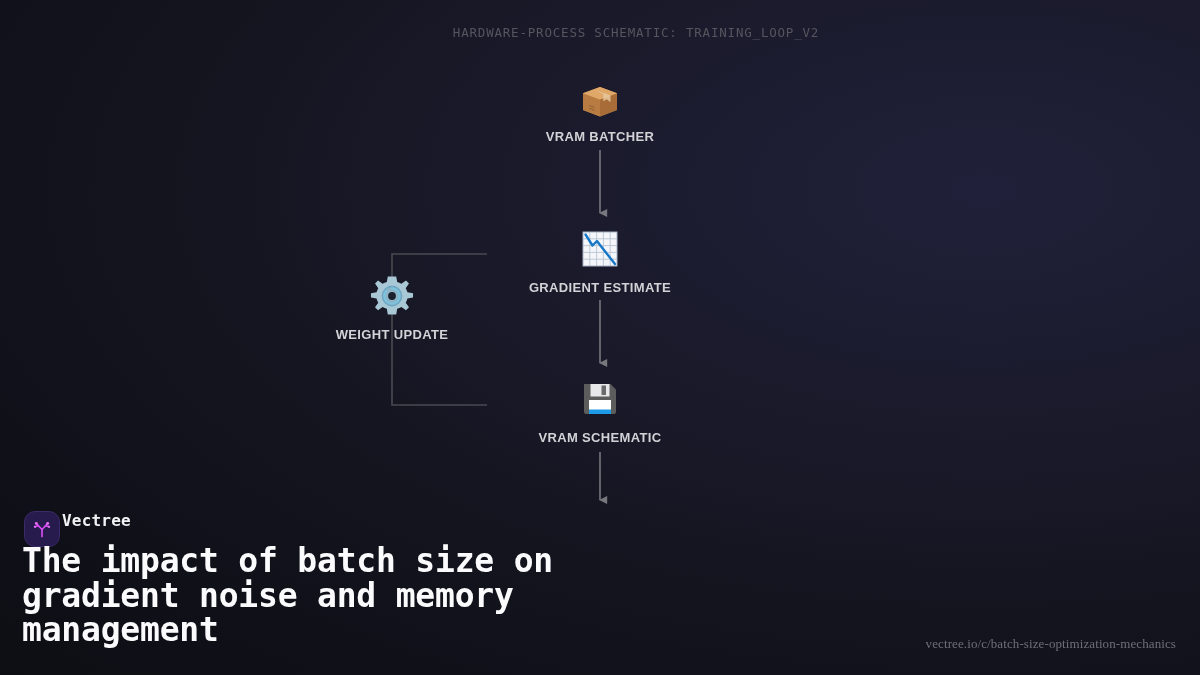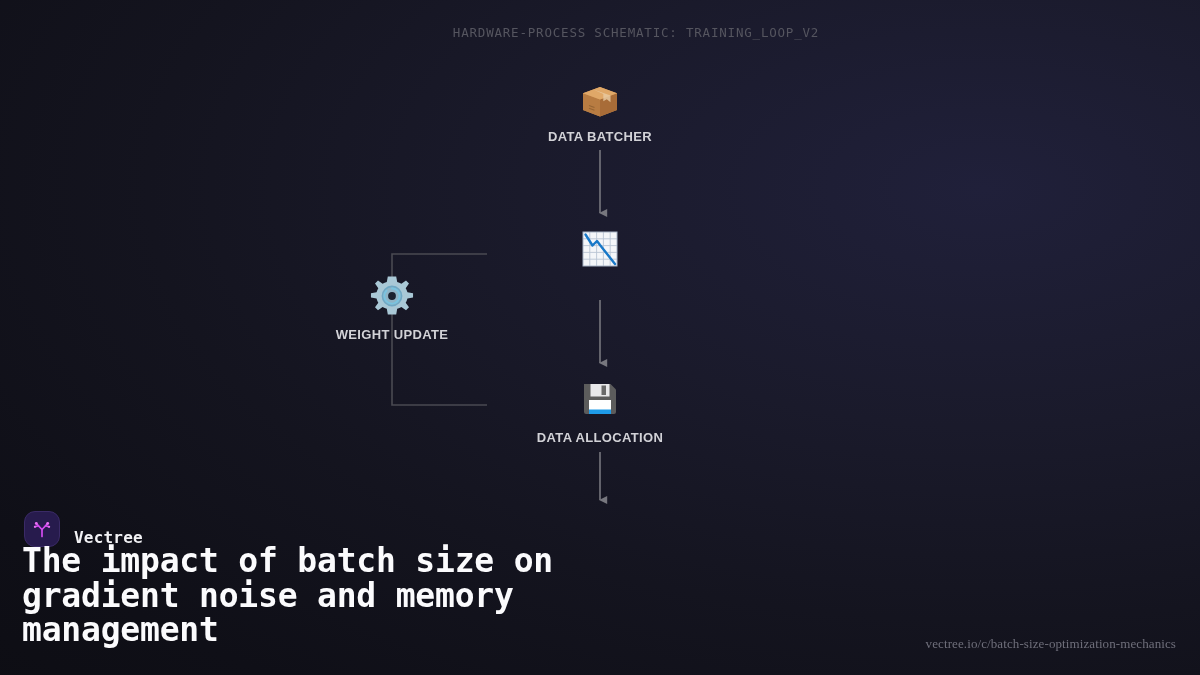--- a/index.html
+++ b/index.html
@@ -80,22 +80,22 @@
     left: 0;
     bottom: 0;
     width: 1200px;
     height: 175px;
   }
   .brand-row {
     position: absolute;
     left: 24px;
     top: 11px;
     display: flex;
-    align-items: flex-end;
-    gap: 14px;
+    align-items: flex-start;
+    gap: 2px;
   }
   .brand-logo {
     width: 34px;
     height: 34px;
     border-radius: 11px;
     background: #271b4d;
     border: 1px solid #3a2a66;
     display: flex;
     align-items: center;
     justify-content: center;
@@ -159,35 +159,36 @@
       <div class="node-icon">
         <svg width="48" height="48" viewBox="0 0 48 48">
           <path d="M24 13 L41 19.2 L41 36 L24 42.5 L7 36 L7 19.2 Z" fill="#c98e52"></path>
           <path d="M7 19.2 L24 25.6 L24 42.5 L7 36 Z" fill="#b87c42"></path>
           <path d="M24 25.6 L41 19.2 L41 36 L24 42.5 Z" fill="#a86c38"></path>
           <path d="M7 19.2 L24 13 L41 19.2 L24 25.6 Z" fill="#e0a868"></path>
           <path d="M17.5 15.4 L34.5 21.6 L34.5 28.2 L30.8 25.2 L27.3 27.3 L27.3 20.1 Z" fill="#e8c9a0" opacity="0.85"></path>
           <path d="M13 31.5 L18.5 33.5 M13 34.2 L18.5 36.2" stroke="#8a5c2e" stroke-width="1.2" opacity="0.75"></path>
         </svg>
       </div>
-      <div class="node-label">DATA BATCHER</div>
+      <div class="node-label">VRAM BATCHER</div>
     </div>
 
     <div class="node" style="left:600px; top:225px;">
       <div class="node-icon">
         <svg width="48" height="48" viewBox="0 0 48 48">
           <rect x="7" y="7" width="34" height="34" fill="#f4f6f9"></rect>
           <g stroke="#b9c4d4" stroke-width="0.9">
             <path d="M13.8 7 L13.8 41 M20.6 7 L20.6 41 M27.4 7 L27.4 41 M34.2 7 L34.2 41"></path>
             <path d="M7 13.8 L41 13.8 M7 20.6 L41 20.6 M7 27.4 L41 27.4 M7 34.2 L41 34.2"></path>
           </g>
           <rect x="7" y="7" width="34" height="34" fill="none" stroke="#a8b4c6" stroke-width="1"></rect>
           <path d="M9.5 9.5 L16.5 20.5 L21 16 L24 20 L39 39" fill="none" stroke="#1878c8" stroke-width="2.4" stroke-linejoin="round" stroke-linecap="round"></path>
         </svg>
       </div>
+      <div class="node-label">GRADIENT ESTIMATE</div>
     </div>
 
     <div class="node" style="left:392px; top:272px;">
       <div class="node-icon">
         <svg width="48" height="48" viewBox="0 0 48 48">
           <path fill="#a9c8d6" d="M24 4.5 l4.2 0 1 5.6 a15 15 0 0 1 4.2 1.75 l4.6-3.3 3 3 -3.3 4.6 a15 15 0 0 1 1.75 4.2 l5.6 1 0 4.2 -5.6 1 a15 15 0 0 1 -1.75 4.2 l3.3 4.6 -3 3 -4.6-3.3 a15 15 0 0 1 -4.2 1.75 l-1 5.6 -4.2 0 -4.2 0 -1-5.6 a15 15 0 0 1 -4.2-1.75 l-4.6 3.3 -3-3 3.3-4.6 a15 15 0 0 1 -1.75-4.2 l-5.6-1 0-4.2 5.6-1 a15 15 0 0 1 1.75-4.2 l-3.3-4.6 3-3 4.6 3.3 a15 15 0 0 1 4.2-1.75 l1-5.6 Z"></path>
           <circle cx="24" cy="24" r="9.6" fill="#8fb4c6"></circle>
           <circle cx="24" cy="24" r="9.6" fill="none" stroke="#6fa8c4" stroke-width="1.6"></circle>
           <path d="M24 16.4 a7.6 7.6 0 1 1 -5.4 2.2" fill="none" stroke="#79c4e0" stroke-width="1.8" stroke-linecap="round"></path>
           <circle cx="24" cy="24" r="3.9" fill="#1b2330"></circle>
@@ -199,21 +200,21 @@
     <div class="node" style="left:600px; top:375px;">
       <div class="node-icon">
         <svg width="48" height="48" viewBox="0 0 48 48">
           <path d="M8 9 h26.5 L40 14.5 V37 a2 2 0 0 1 -2 2 H10 a2 2 0 0 1 -2-2 Z" fill="#5c5c5c"></path>
           <rect x="14.5" y="9" width="19" height="12.5" fill="#e8e8ea"></rect>
           <rect x="25.5" y="10.5" width="4.5" height="9.5" fill="#6a6a6a"></rect>
           <rect x="13" y="25" width="22" height="14" fill="#ffffff"></rect>
           <rect x="13" y="34.5" width="22" height="4.5" fill="#1e9be8"></rect>
         </svg>
       </div>
-      <div class="node-label">DATA ALLOCATION</div>
+      <div class="node-label">VRAM SCHEMATIC</div>
     </div>
 
   </div>
 
   <div class="footer">
 
     <div class="brand-row">
       <div class="brand-logo">
         <svg width="22" height="22" viewBox="0 0 22 22">
           <g stroke="#d44cf0" stroke-width="1.7" fill="none" stroke-linecap="round">

